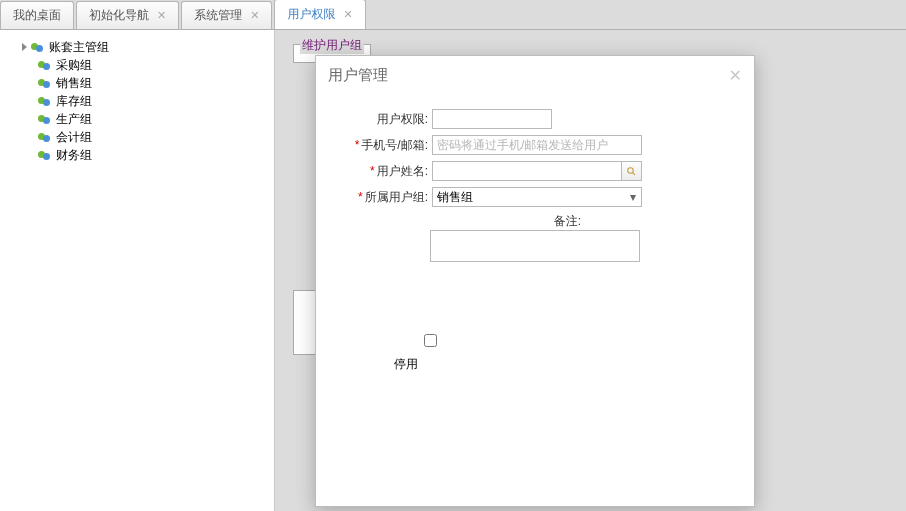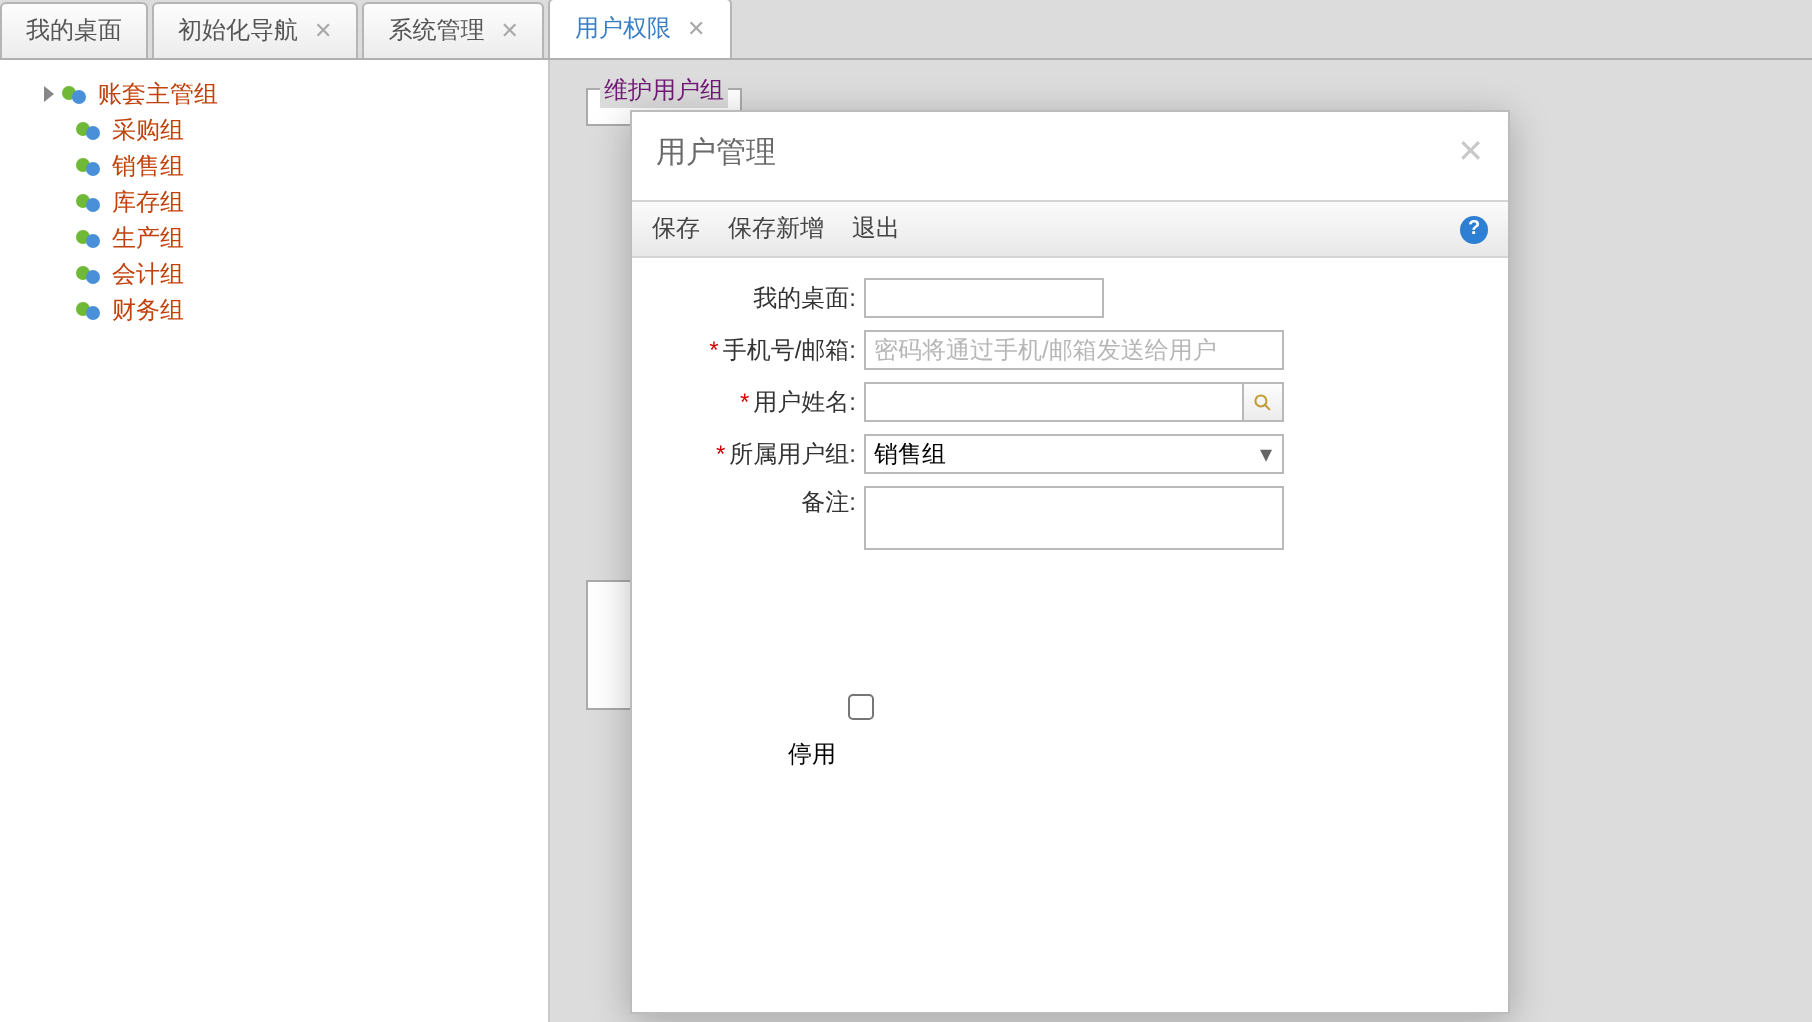--- a/index.html
+++ b/index.html
@@ -57,21 +57,21 @@
 .sidebar {
   width: 275px;
   background: #fff;
   border-right: 1px solid #c9c9c9;
   padding: 8px 4px;
 }
 .tree-item {
   display: flex;
   align-items: center;
   padding: 2px 0 2px 18px;
-  color: #c2410c;
+  color: #000000;
   height: 18px;
   cursor: pointer;
 }
 .tree-item.child { padding-left: 34px; }
 .arrow {
   display: inline-block;
   width: 0; height: 0;
   border-top: 4px solid transparent;
   border-bottom: 4px solid transparent;
   border-left: 5px solid #888;
@@ -227,21 +227,21 @@
   color: #666;
   cursor: pointer;
 }
 .ftextarea {
   border: 1px solid #b9b9b9;
   width: 210px; height: 32px;
   resize: none;
   font-size: 12px;
   padding: 2px 4px;
 }
-.frow.top { align-items: flex-start; }
+.frow.top { align-items: center; flex-direction: column; }
 .disable-row {
   display: flex;
   align-items: center;
   margin-top: 46px;
   margin-left: 62px;
 }
 .disable-row label { margin-right: 6px; margin-top: 48px; }
 input[type=checkbox] { width: 13px; height: 13px; }
 ::placeholder { color: #b6b6b6; }
 </style>
@@ -305,29 +305,23 @@
     </div>
     <div class="panel-behind2"></div>
   </div>
 </div>
 
 <div class="dialog">
   <div class="dlg-title">
     <span>用户管理</span>
     <span class="dlg-close">✕</span>
   </div>
-  <div class="dlg-toolbar">
-    <span class="tbtn">保存</span>
-    <span class="tbtn">保存新增</span>
-    <span class="tbtn">退出</span>
-    <span class="help">?</span>
-  </div>
   <div class="dlg-body">
     <div class="frow">
-      <div class="flabel">我的桌面:</div>
+      <div class="flabel">用户权限:</div>
       <input class="finput w1" style="">
     </div>
     <div class="frow">
       <div class="flabel"><span class="req">*</span><span>手机号/邮箱:</span></div>
       <input class="finput w2" placeholder="密码将通过手机/邮箱发送给用户" style="">
     </div>
     <div class="frow">
       <div class="flabel"><span class="req">*</span><span>用户姓名:</span></div>
       <input class="finput ws" style="">
         <span class="search-btn">

